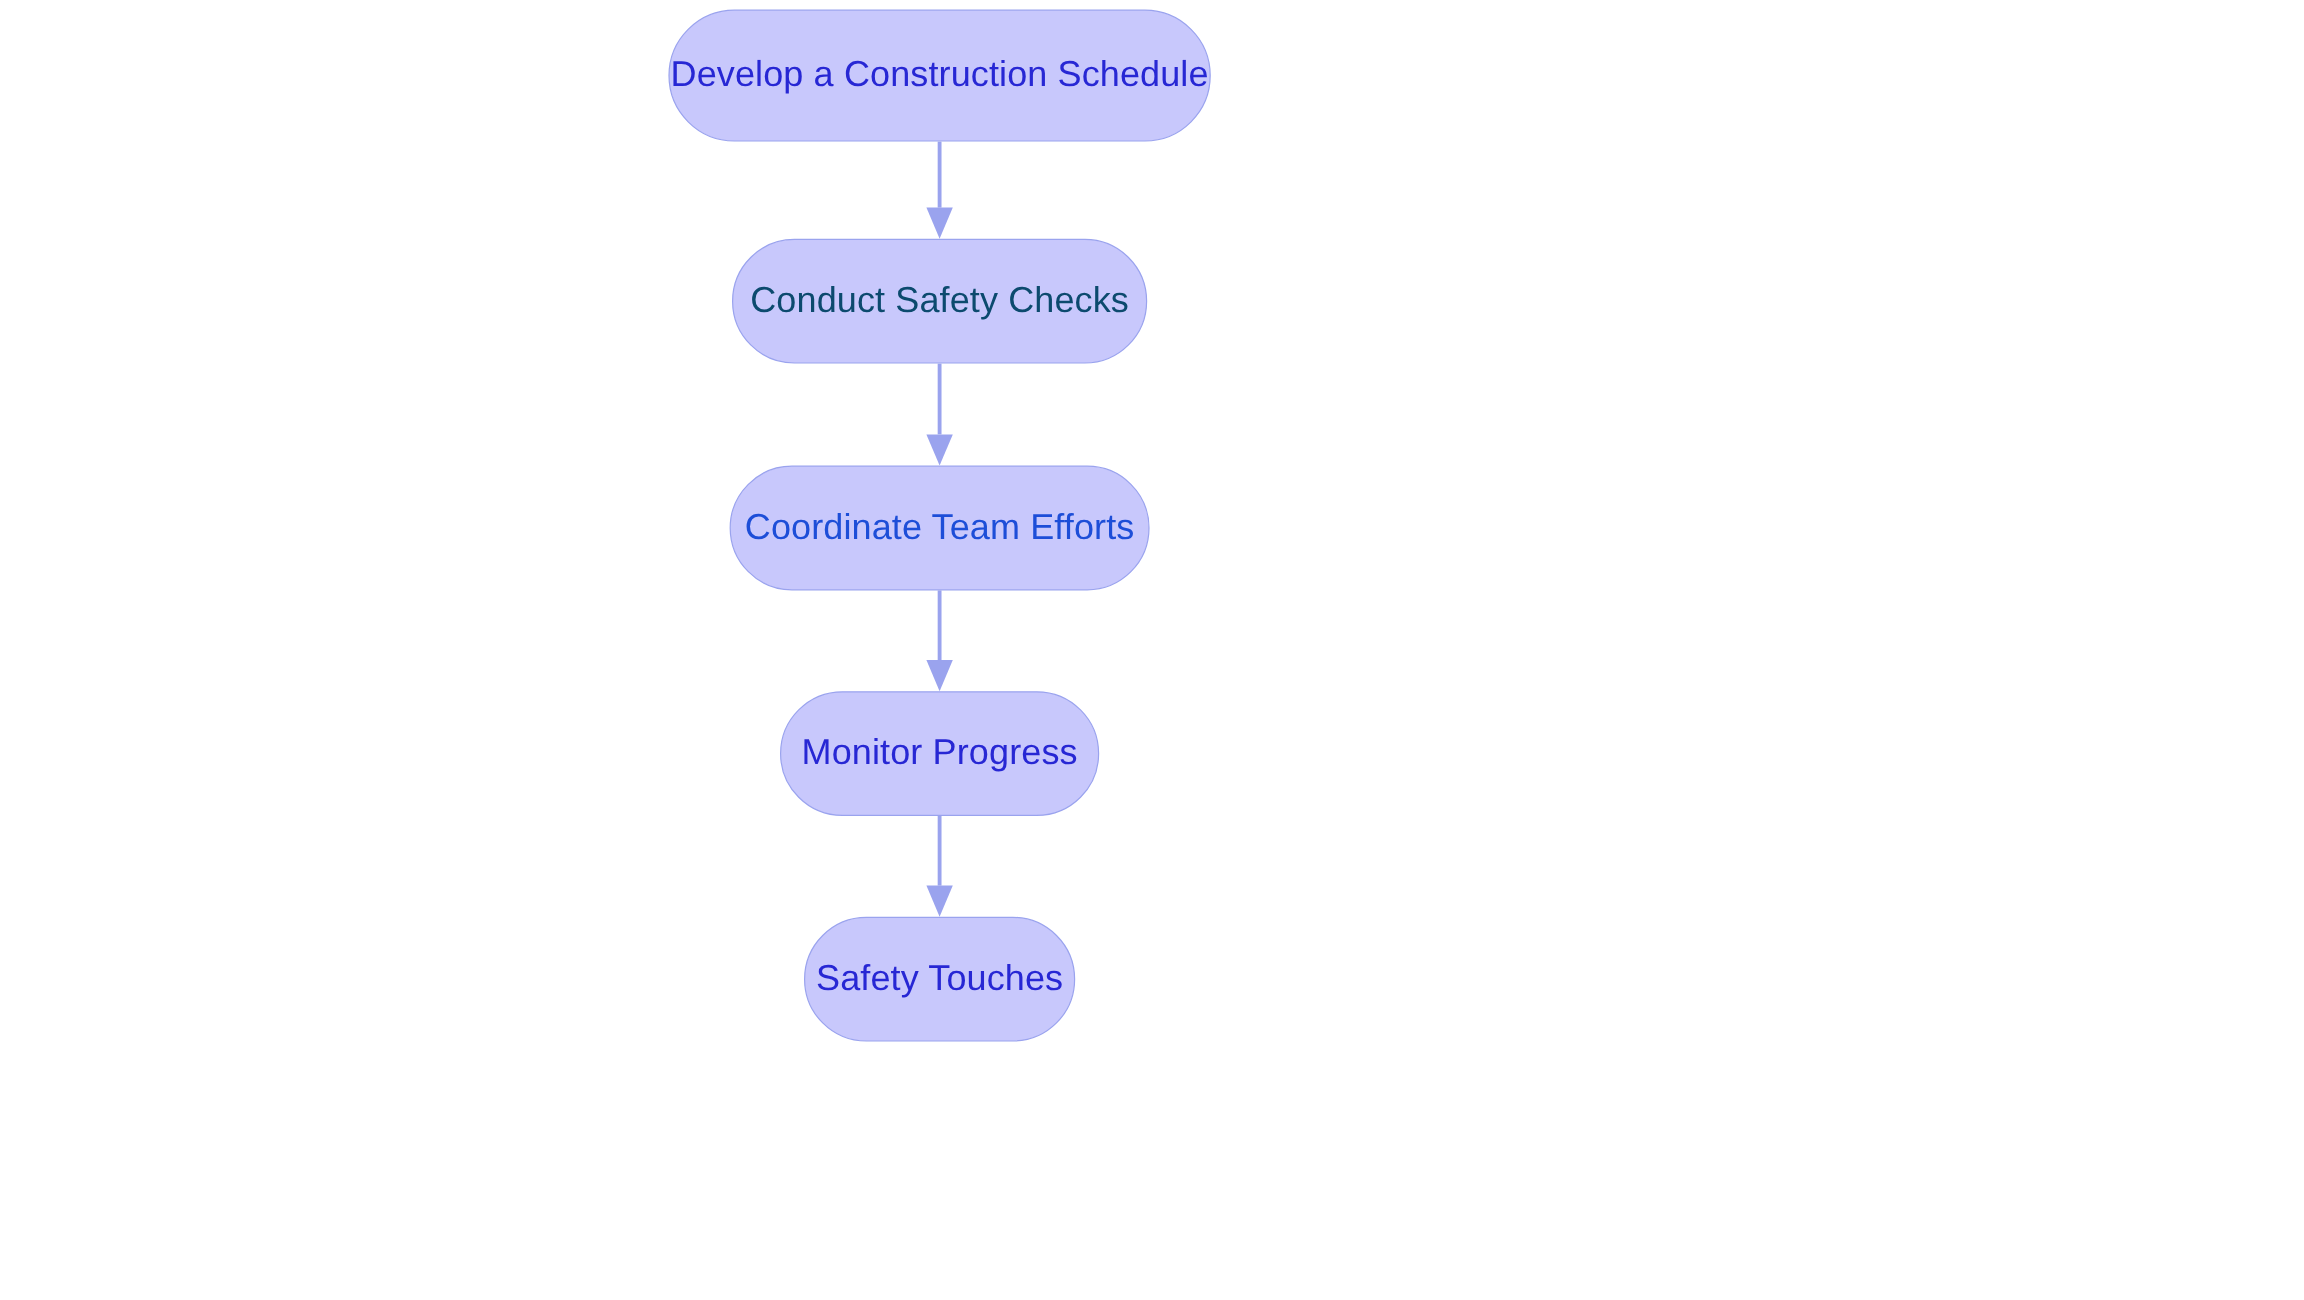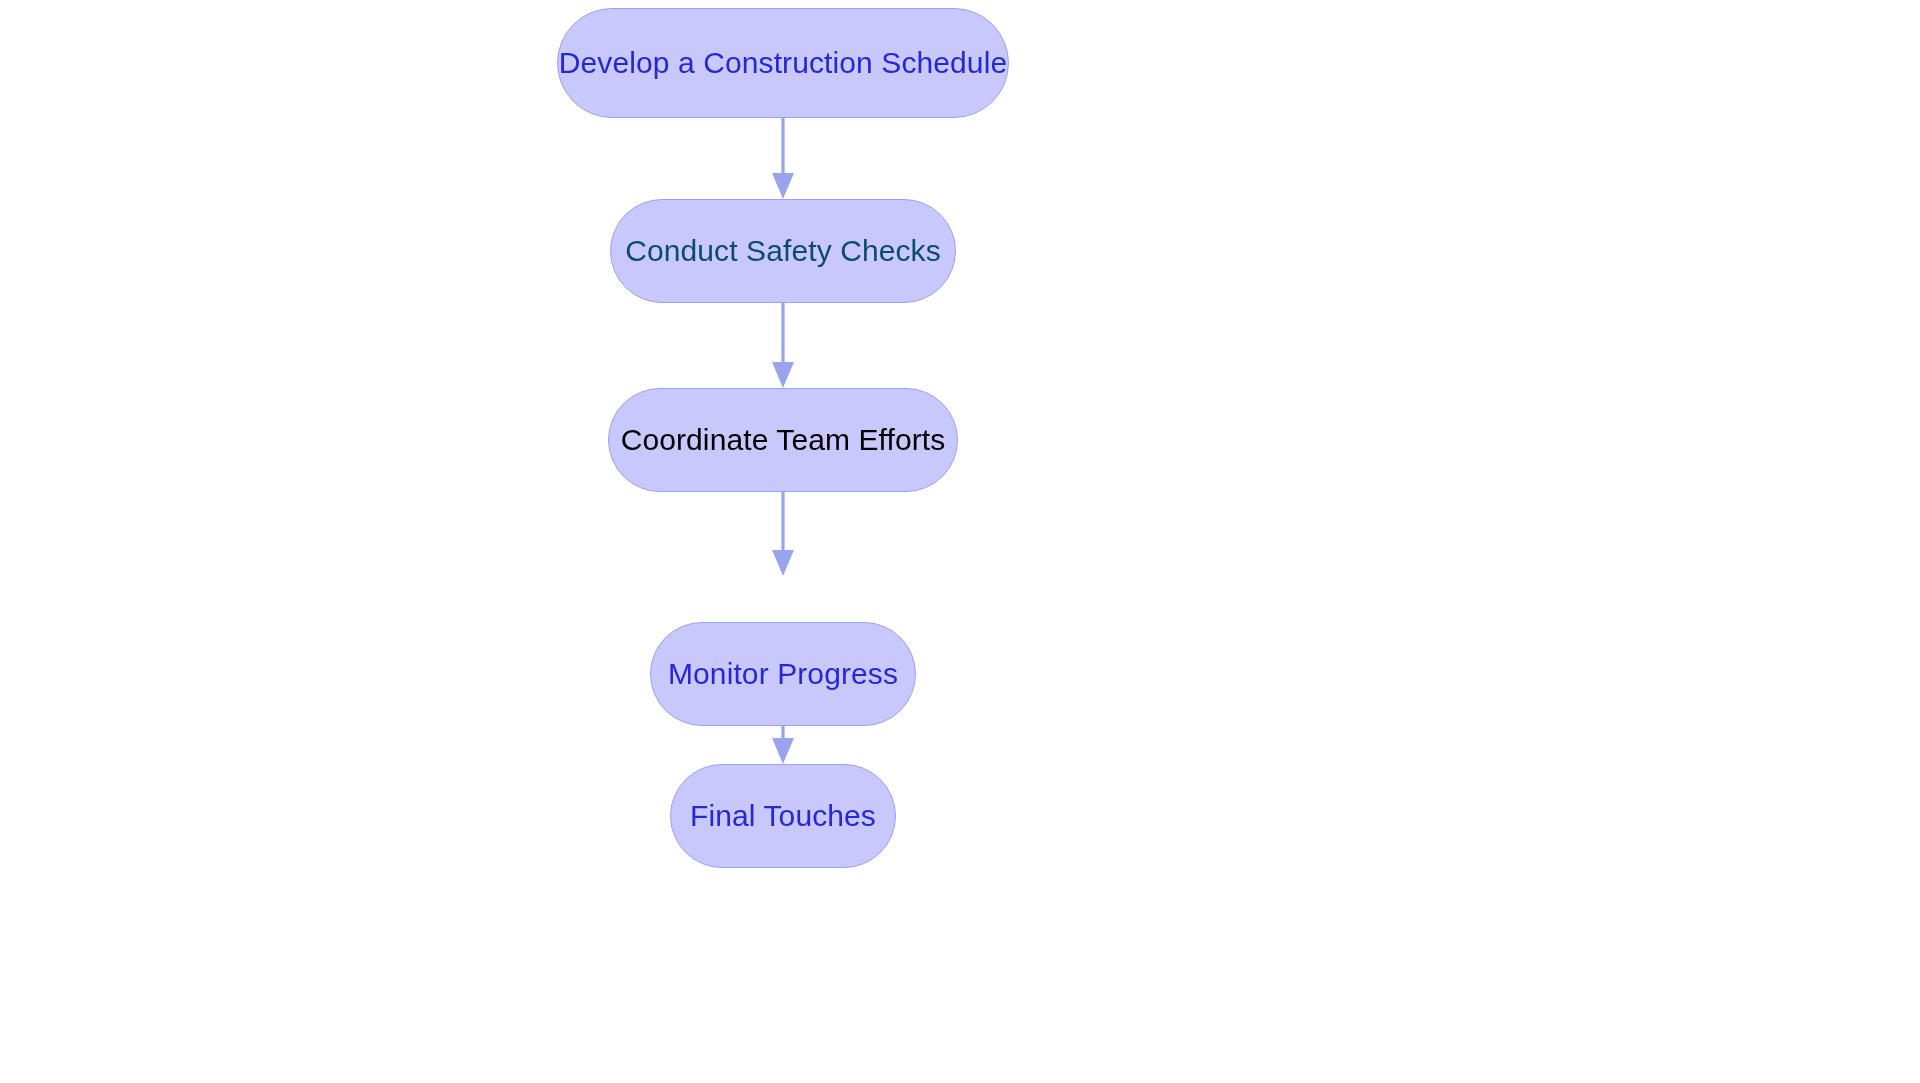--- a/index.html
+++ b/index.html
@@ -92,22 +92,22 @@
       </div>
     </div>
   <div id="node-layer">
       <div class="flow-node" style="left: 783px; top: 8px; width: 452px; height: 110px; background: rgb(200, 200, 252); border-color: rgb(154, 163, 238);">
         <span class="flow-node-label" style="color: rgb(39, 39, 212);">Develop a Construction Schedule</span>
       </div>
       <div class="flow-node" style="left: 783px; top: 199px; width: 346px; height: 104px; background: rgb(200, 200, 252); border-color: rgb(154, 163, 238);">
         <span class="flow-node-label" style="color: #0c4a6e;">Conduct Safety Checks</span>
       </div>
       <div class="flow-node" style="left: 783px; top: 388px; width: 350px; height: 104px; background: rgb(200, 200, 252); border-color: rgb(154, 163, 238);">
-        <span class="flow-node-label" style="color: #000000; text-align: right;">Coordinate Team Efforts</span>
+        <span class="flow-node-label" style="color: #1d4ed8; text-align: right;">Coordinate Team Efforts</span>
       </div>
-      <div class="flow-node" style="left: 783px; top: 576px; width: 266px; height: 104px; background: rgb(200, 200, 252); border-color: rgb(154, 163, 238); margin-top: 46px;">
+      <div class="flow-node" style="left: 783px; top: 576px; width: 266px; height: 104px; background: rgb(200, 200, 252); border-color: rgb(154, 163, 238);">
         <span class="flow-node-label" style="color: rgb(39, 39, 212);">Monitor Progress</span>
       </div>
       <div class="flow-node" style="left: 783px; top: 764px; width: 226px; height: 104px; background: rgb(200, 200, 252); border-color: rgb(154, 163, 238);">
-        <span class="flow-node-label" style="color: rgb(39, 39, 212);">Final Touches</span>
+        <span class="flow-node-label" style="color: rgb(39, 39, 212);">Safety Touches</span>
       </div>
     </div>
 </div>
 
 </body></html>

